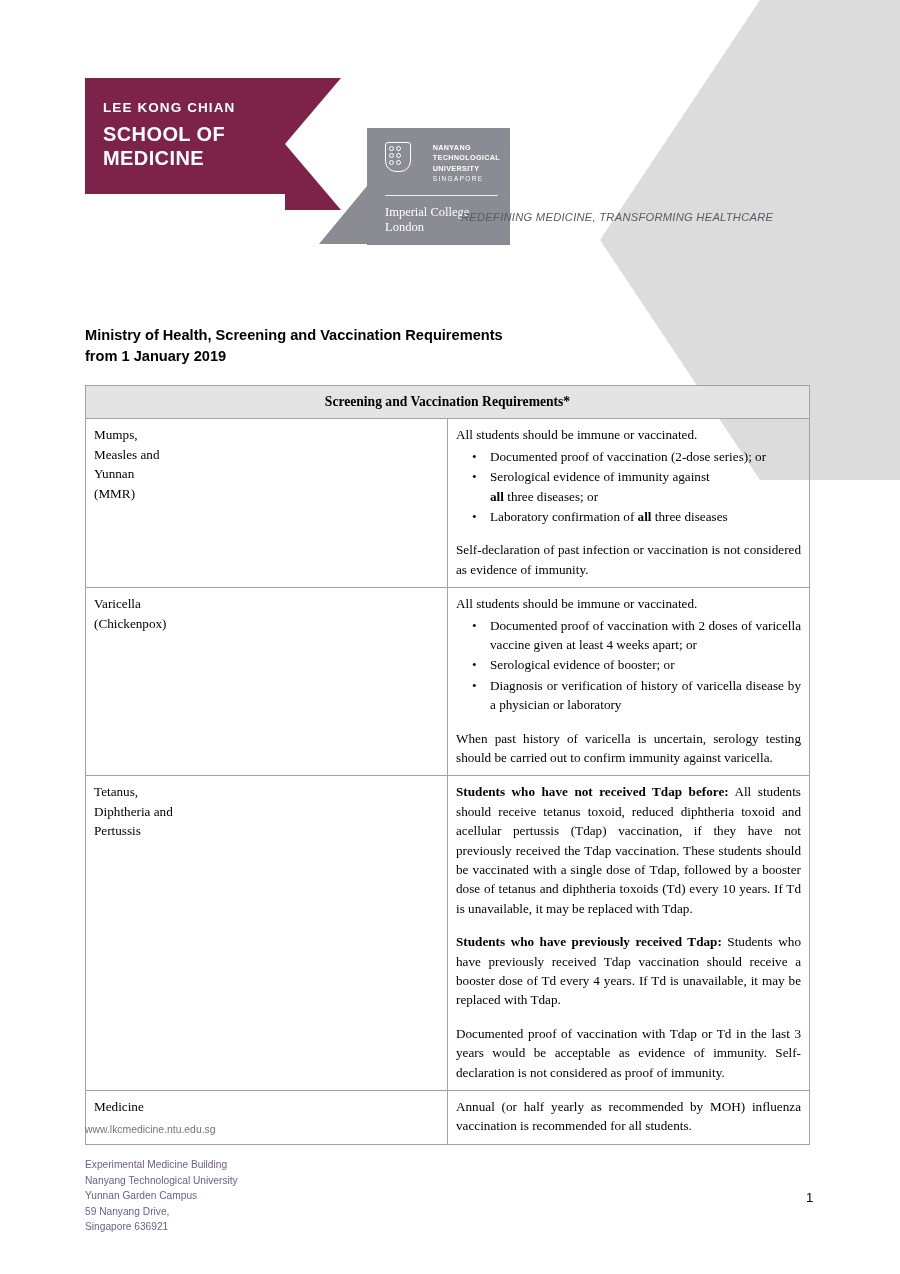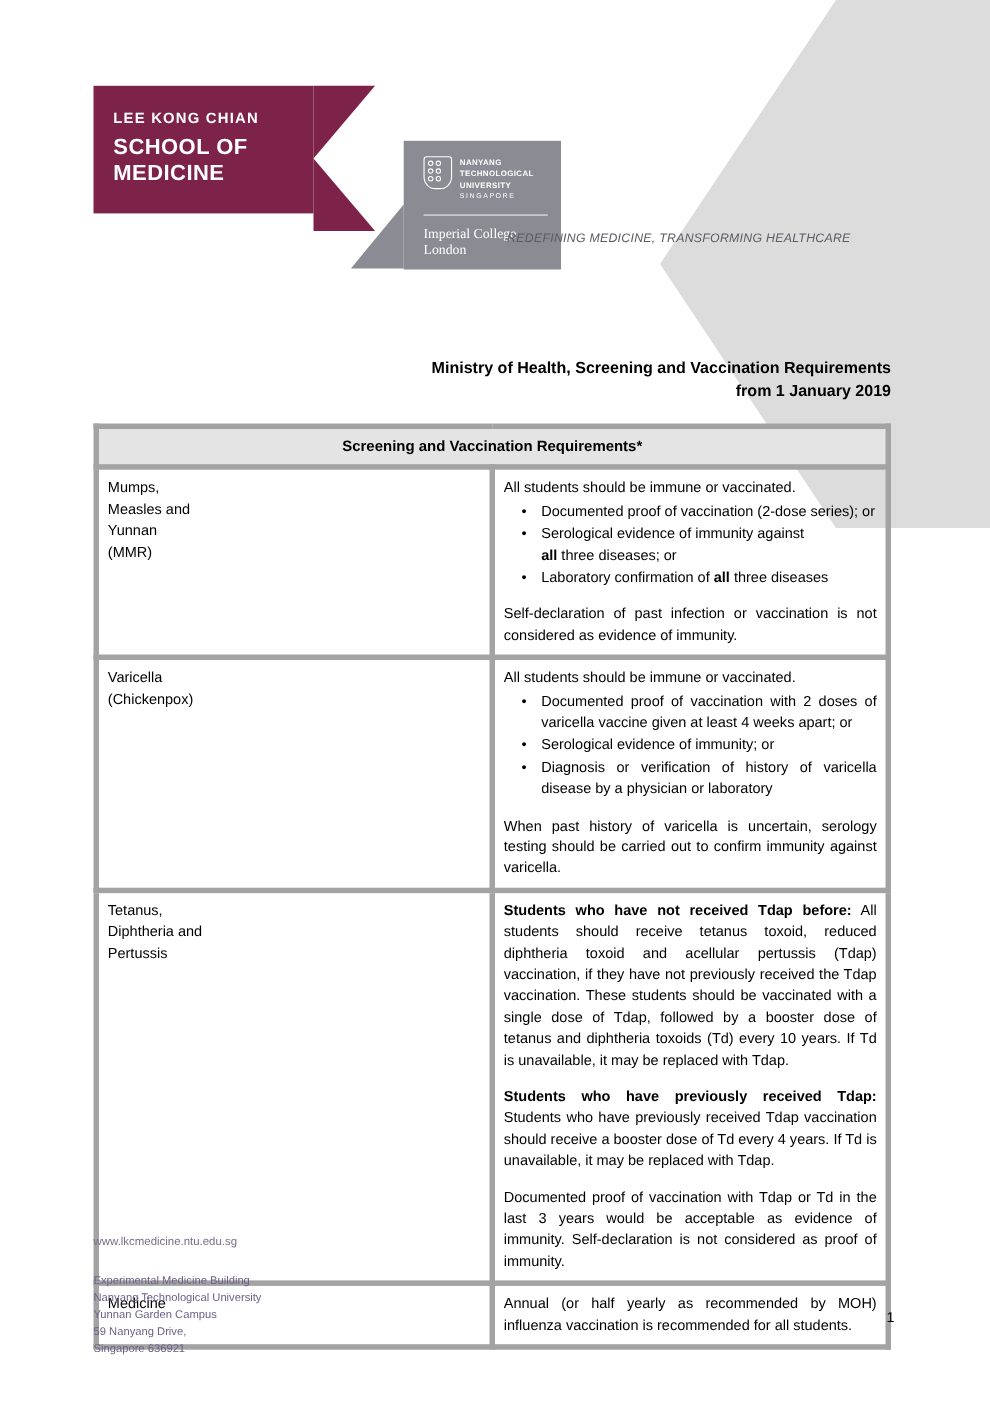--- a/index.html
+++ b/index.html
@@ -86,20 +86,21 @@
     left: -48px;
     width: 0;
     height: 0;
     border-top: 58.5px solid transparent;
     border-bottom: 58.5px solid #8b8b93;
     border-left: 48px solid transparent;
   }
   .ntu-top {
     display: flex;
     align-items: flex-start;
+    justify-content: space-between;
   }
   .ntu-crest {
     width: 26px;
     height: 30px;
     border: 1px solid #ffffff;
     border-radius: 3px 3px 11px 11px;
     margin-right: 7px;
     box-sizing: border-box;
     display: flex;
     flex-wrap: wrap;
@@ -152,38 +153,39 @@
 
   
   .doc {
     position: absolute;
     top: 325px;
     left: 85px;
     width: 725px;
     z-index: 3;
   }
   .doc-title {
-    text-align: right;
+    text-align: left;
     font-size: 14.6px;
     font-weight: bold;
     line-height: 1.45;
     margin-bottom: 18px;
   }
 
   table.req {
     border-collapse: collapse;
     width: 725px;
     table-layout: fixed;
   }
   table.req td, table.req th {
-    border: 5px solid #a3a3a3;
+    border: 1px solid #a3a3a3;
     vertical-align: top;
     padding: 6px 8px 8px 8px;
     font-size: 13.2px;
     line-height: 1.47;
+    font-family: Liberation Serif, serif;
   }
   table.req th.header-cell {
     background: #e4e4e4;
     text-align: center;
     font-weight: bold;
     font-size: 13.6px;
     padding: 6px 8px;
   }
   td.label-cell {
     width: 140px;
@@ -312,21 +314,21 @@
       </td>
     </tr>
 
     <tr>
       <td class="label-cell" style="white-space: pre-line;">Varicella
 (Chickenpox)</td>
       <td class="body-cell">
         <p>All students should be immune or vaccinated.</p>
         <ul class="bullets">
           <li><span>Documented proof of vaccination with 2 doses of varicella vaccine given at least 4 weeks apart; or</span></li>
-          <li><span>Serological evidence of immunity; or</span></li>
+          <li><span>Serological evidence of booster; or</span></li>
           <li><span>Diagnosis or verification of history of varicella disease by a physician or laboratory</span></li>
         </ul>
         <p class="gap">When past history of varicella is uncertain, serology testing should be carried out to confirm immunity against varicella.</p>
       </td>
     </tr>
 
     <tr>
       <td class="label-cell" style="white-space: pre-line;">Tetanus,
 Diphtheria and
 Pertussis</td>

